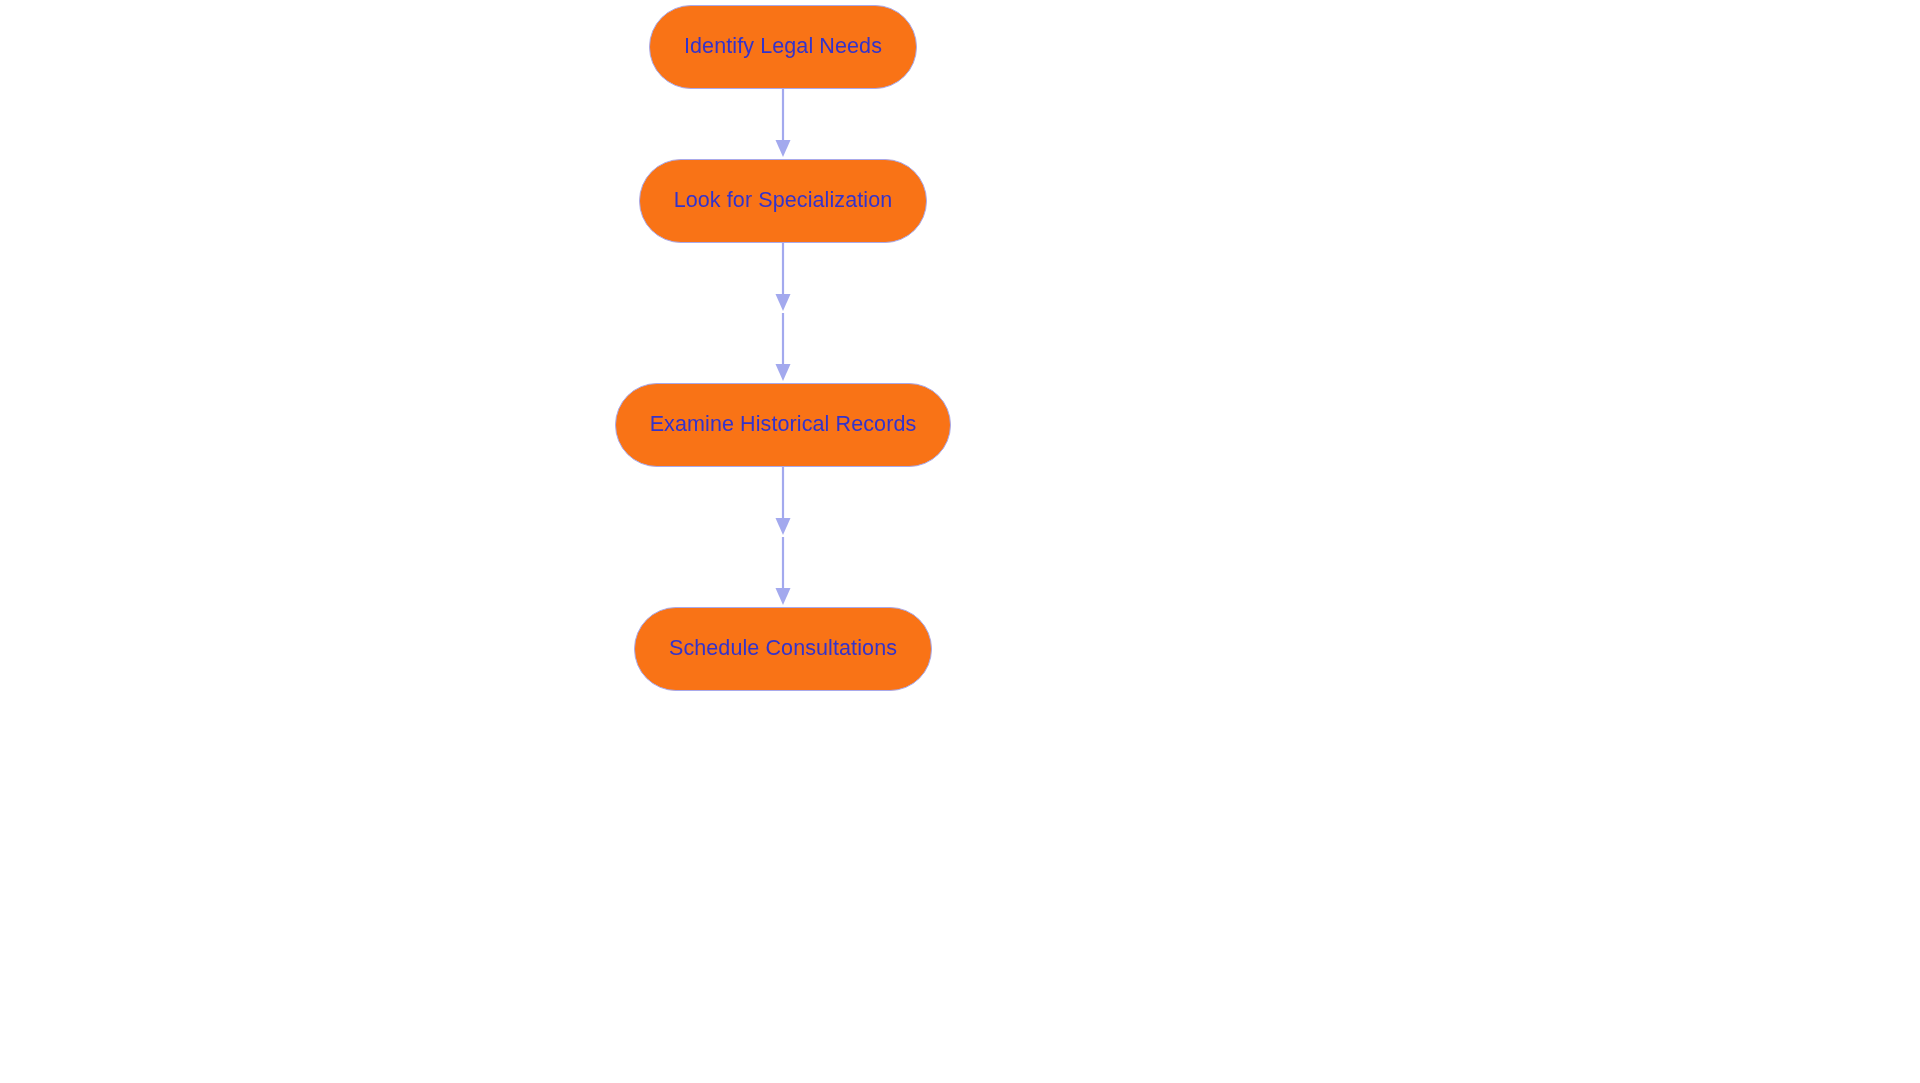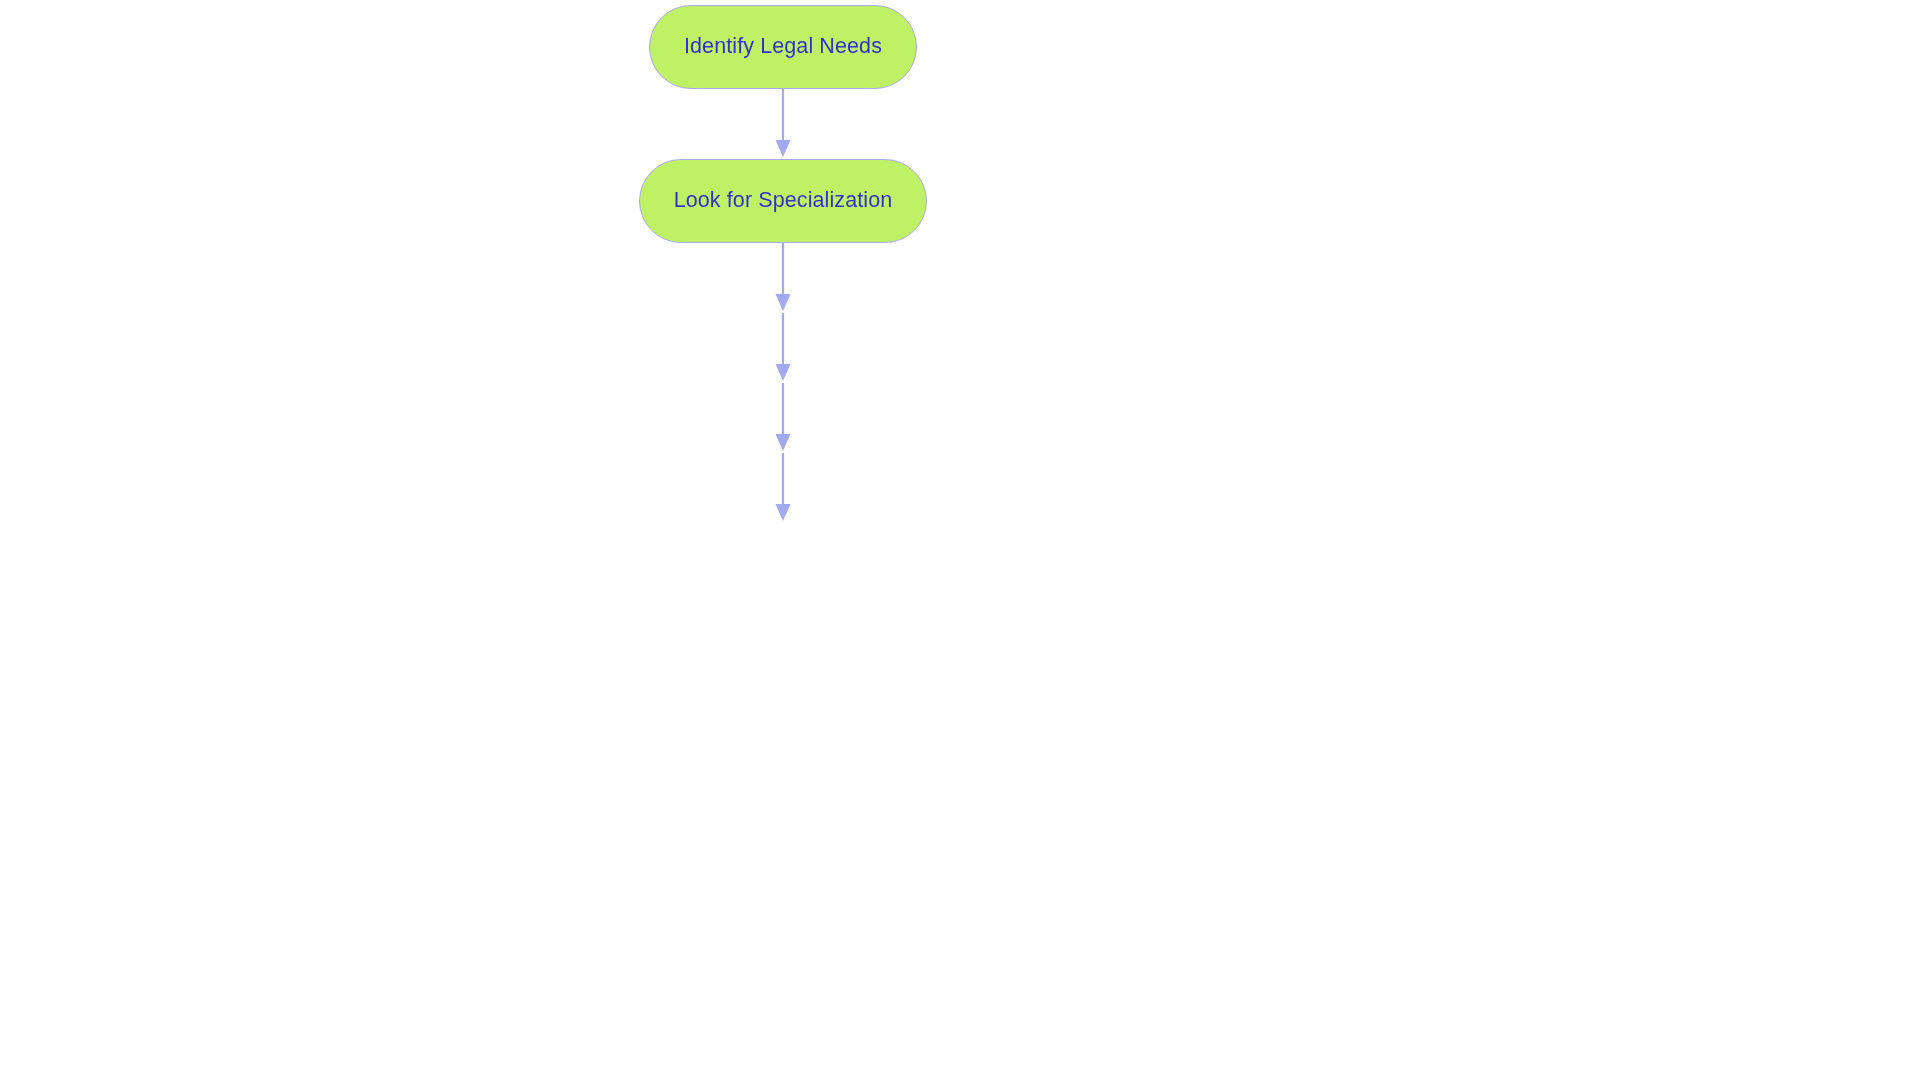--- a/index.html
+++ b/index.html
@@ -33,21 +33,21 @@
   .node-row {
     display: flex;
     justify-content: center;
     align-items: center;
     width: 100%;
   }
   .node {
     box-sizing: border-box;
     height: 84px;
     border-radius: 42px;
-    background: #bef264;
+    background: #f97316;
     border: 1.4px solid #a9a9ea;
     display: flex;
     align-items: center;
     justify-content: center;
     padding: 8px 34px;
     
     margin-left: -354px;
   }
   .node-label {
     color: #3333cc;
@@ -104,31 +104,41 @@
     </div>
 
 
     <div class="connector">
       <svg width="20" height="70" viewBox="0 0 20 70" aria-hidden="true">
         <line x1="10" y1="0" x2="10" y2="55" stroke="#a3a9ee" stroke-width="2.2"></line>
         <polygon points="10,68 2.5,51 17.5,51" fill="#a3a9ee"></polygon>
       </svg>
     </div>
 
+    <div class="node-row">
+      <div class="node">
+        <span class="node-label">Examine Historical Records</span>
+      </div>
+    </div>
 
     <div class="connector">
       <svg width="20" height="70" viewBox="0 0 20 70" aria-hidden="true">
         <line x1="10" y1="0" x2="10" y2="55" stroke="#a3a9ee" stroke-width="2.2"></line>
         <polygon points="10,68 2.5,51 17.5,51" fill="#a3a9ee"></polygon>
       </svg>
     </div>
 
 
     <div class="connector">
       <svg width="20" height="70" viewBox="0 0 20 70" aria-hidden="true">
         <line x1="10" y1="0" x2="10" y2="55" stroke="#a3a9ee" stroke-width="2.2"></line>
         <polygon points="10,68 2.5,51 17.5,51" fill="#a3a9ee"></polygon>
       </svg>
     </div>
 
+    <div class="node-row">
+      <div class="node">
+        <span class="node-label">Schedule Consultations</span>
+      </div>
+    </div>
 
   </div>
 </div>
 
 </body></html>

